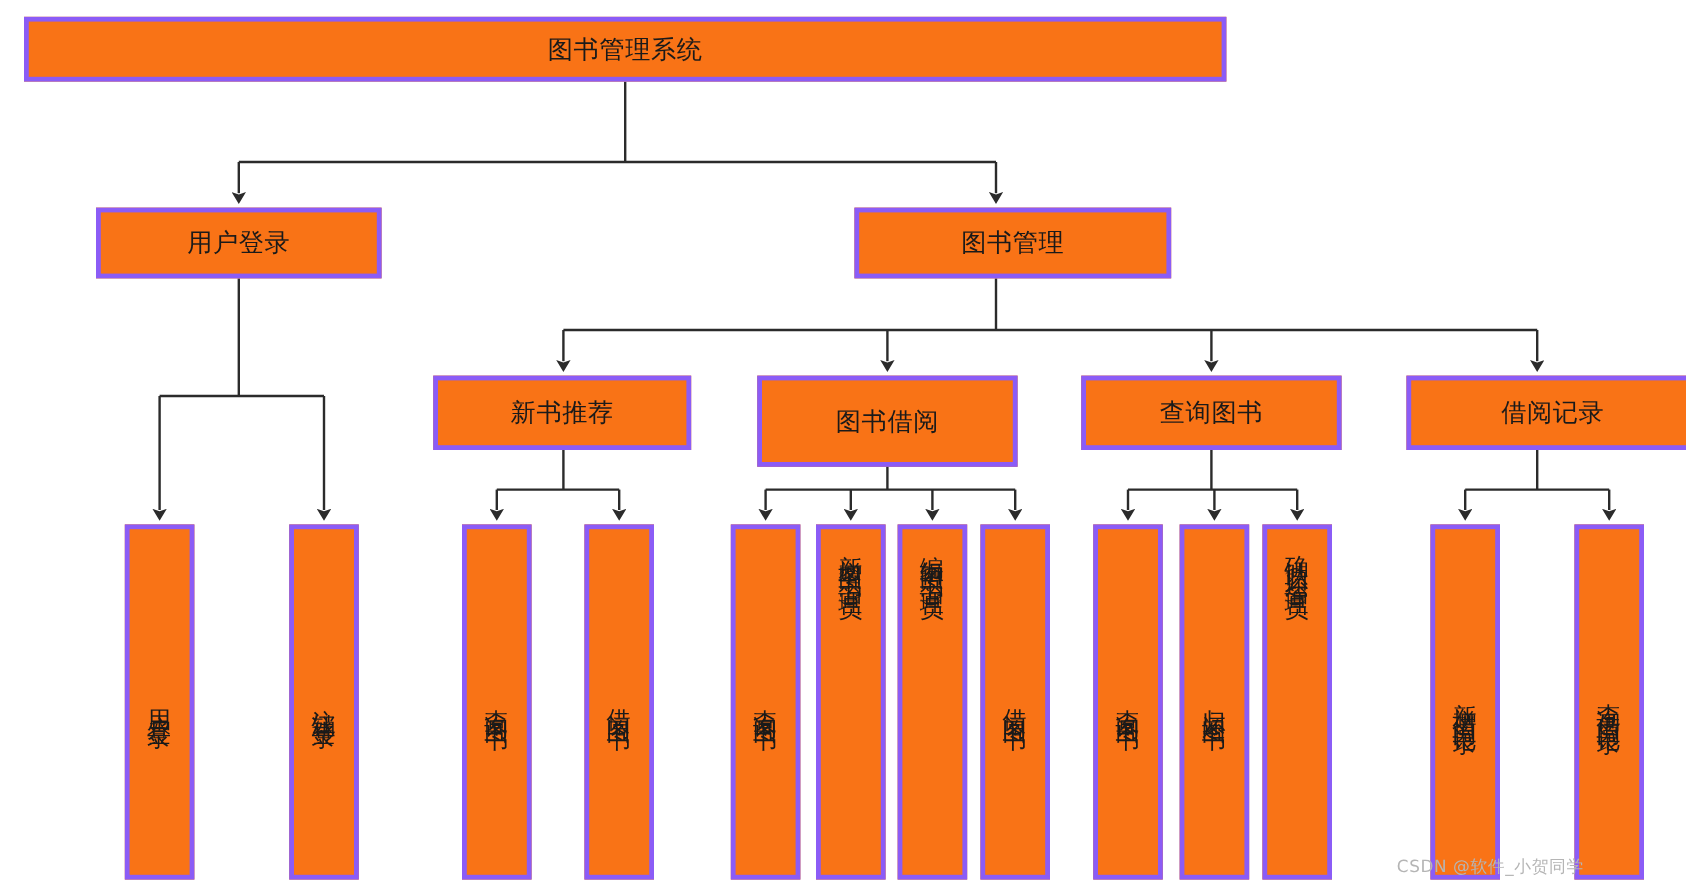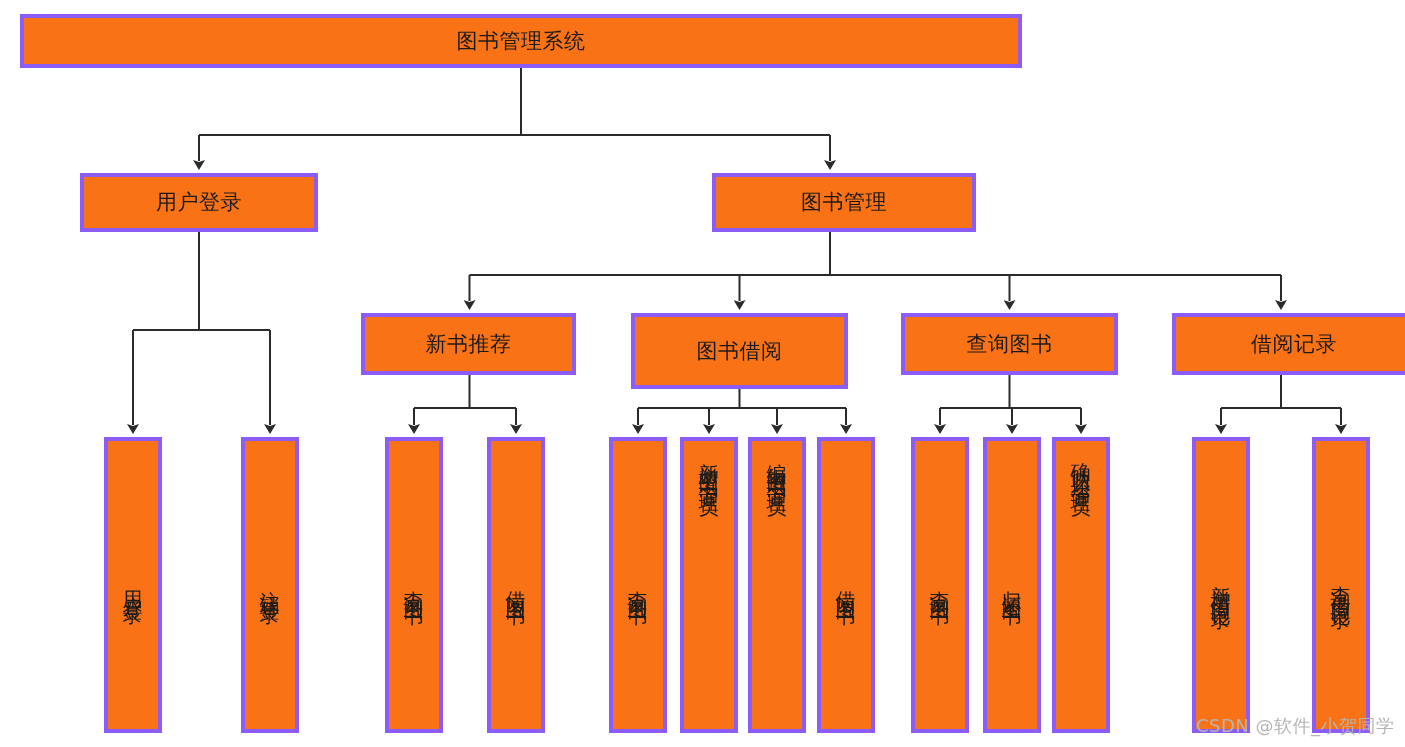--- a/index.html
+++ b/index.html
@@ -50,23 +50,23 @@
     letter-spacing: 5px;
     line-height: 1.1;
     white-space: pre;
   }
   .node-box.vertical.center-v {
     align-items: center;
     padding-top: 0;
   }
   .watermark {
     position: absolute;
-    left: 1196px;
+    left: 1164px;
     top: 714px;
-    font-size: 18px;
+    font-size: 14px;
     color: #b5b5b5;
     white-space: nowrap;
     letter-spacing: 0.5px;
   }
 </style>
 </head>
 <body>
 
 <svg id="diagram" viewBox="0 0 1405 747" aria-hidden="true">
   <defs>

